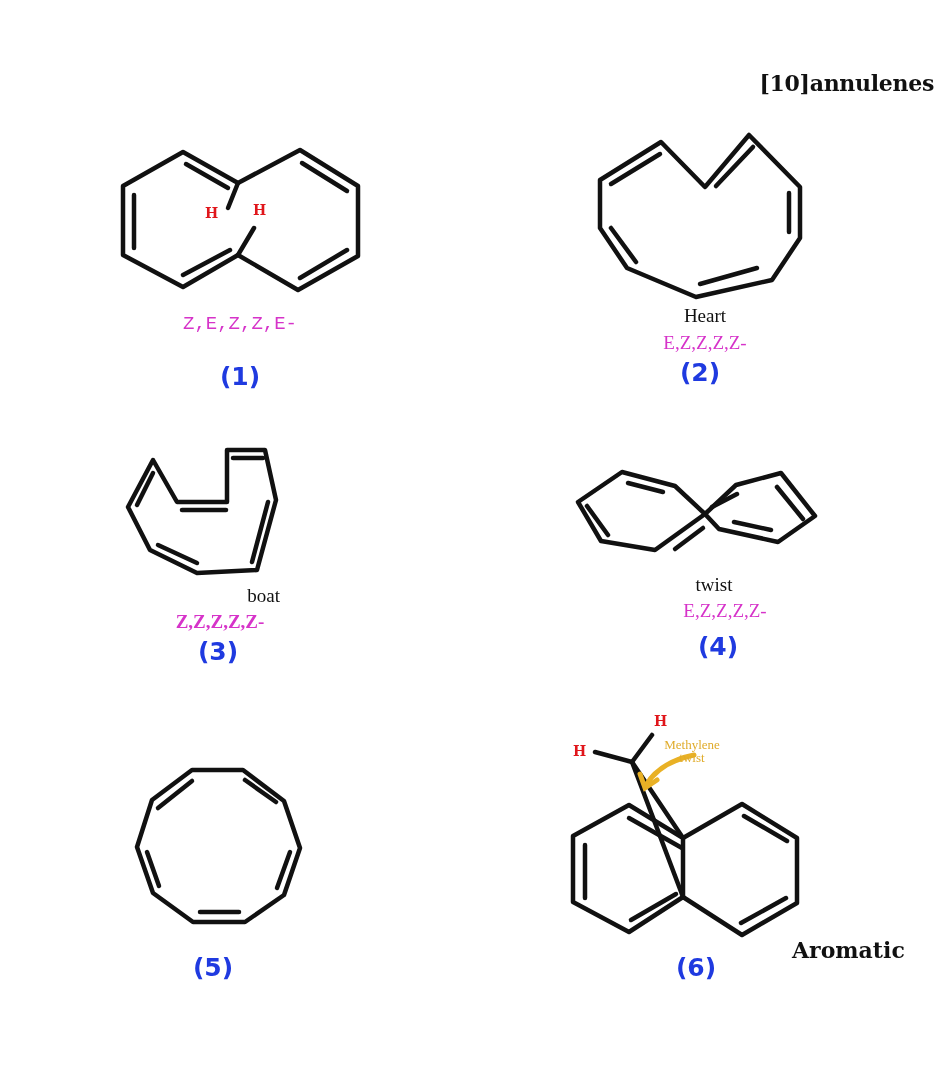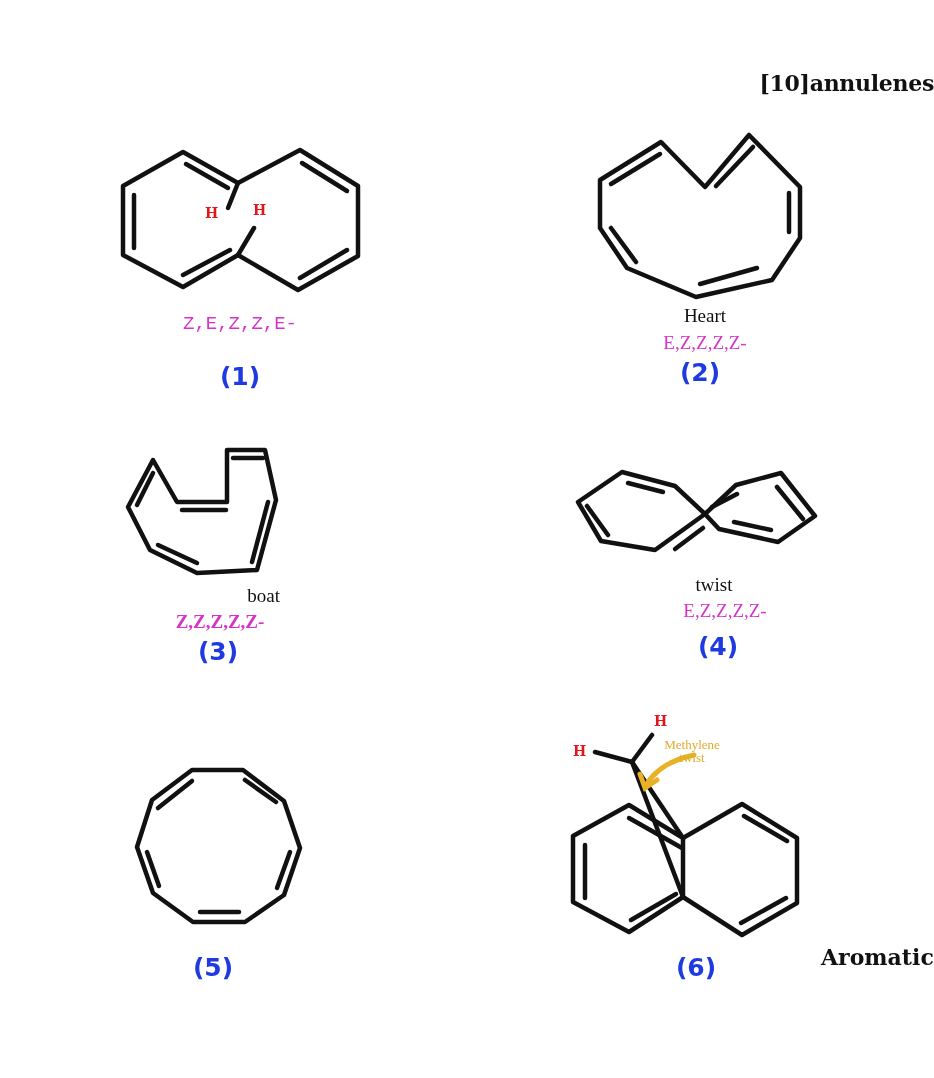--- a/index.html
+++ b/index.html
@@ -113,13 +113,13 @@
 
 <div class="lbl num" style="left:173px;width:80px;top:953px;">(5)</div>
 
 <div class="h" style="left:573px;top:743px;">H</div>
 <div class="h" style="left:654px;top:713px;">H</div>
 <div class="note" style="left:656px;width:72px;top:738px;">
   <div>Methylene</div>
   <div>twist</div>
 </div>
 <div class="lbl num" style="left:656px;width:80px;top:953px;">(6)</div>
-<div class="arom" style="left:821px;top:937px;margin-top:7px;">Aromatic</div>
+<div class="arom" style="left:792px;top:937px;">Aromatic</div>
 
 </body></html>

